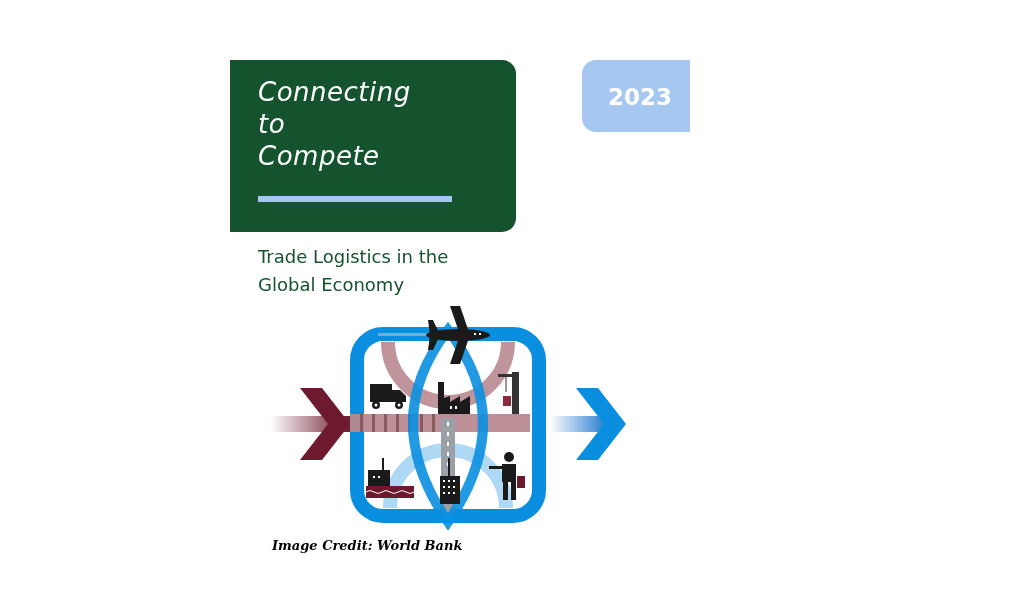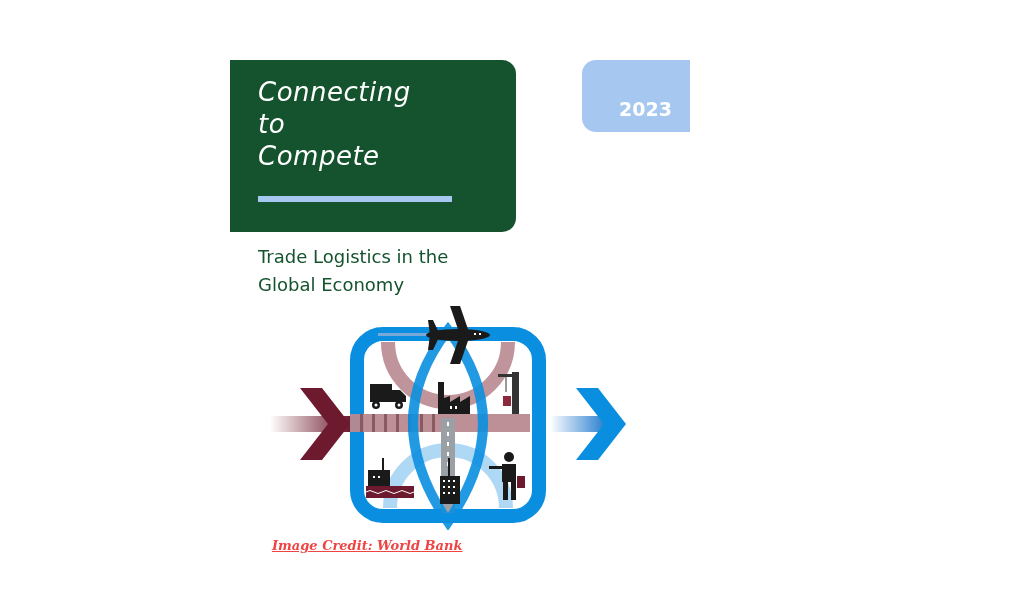--- a/index.html
+++ b/index.html
@@ -41,23 +41,22 @@
       left: 582px; top: 60px;
       width: 108px; height: 72px;
       background: #a6c8f0;
       border-radius: 14px 0 0 14px;
     }
     .year-text {
       position: absolute;
       right: 18px; top: 24px;
       color: #ffffff;
       font-weight: bold;
-      font-size: 19px;
-      font-family: "DejaVu Sans", sans-serif;
-      margin-top: 14px;
+      font-size: 23px;
+      font-family: "DejaVu Sans", sans-serif;
     }
     .subtitle {
       position: absolute;
       left: 258px; top: 243px;
       color: #14532d;
       font-size: 18px;
       line-height: 28px;
       white-space: pre-line;
       font-family: "DejaVu Sans", sans-serif;
     }
@@ -66,22 +65,21 @@
       left: 260px; top: 300px;
       width: 380px; height: 230px;
     }
     .credit {
       position: absolute;
       left: 272px; top: 538px;
       font-family: "DejaVu Serif", serif;
       font-style: italic;
       font-weight: bold;
       font-size: 13px;
-      color: #ef4444;
-      text-decoration: underline;
+      color: #000000;
     }
   </style>
 </head>
 <body>
 
 <div class="title-box">
   <div class="title-text">Connecting
 to
 Compete</div>
   <div class="title-rule" style="top:136px;margin-top:0;"></div>

